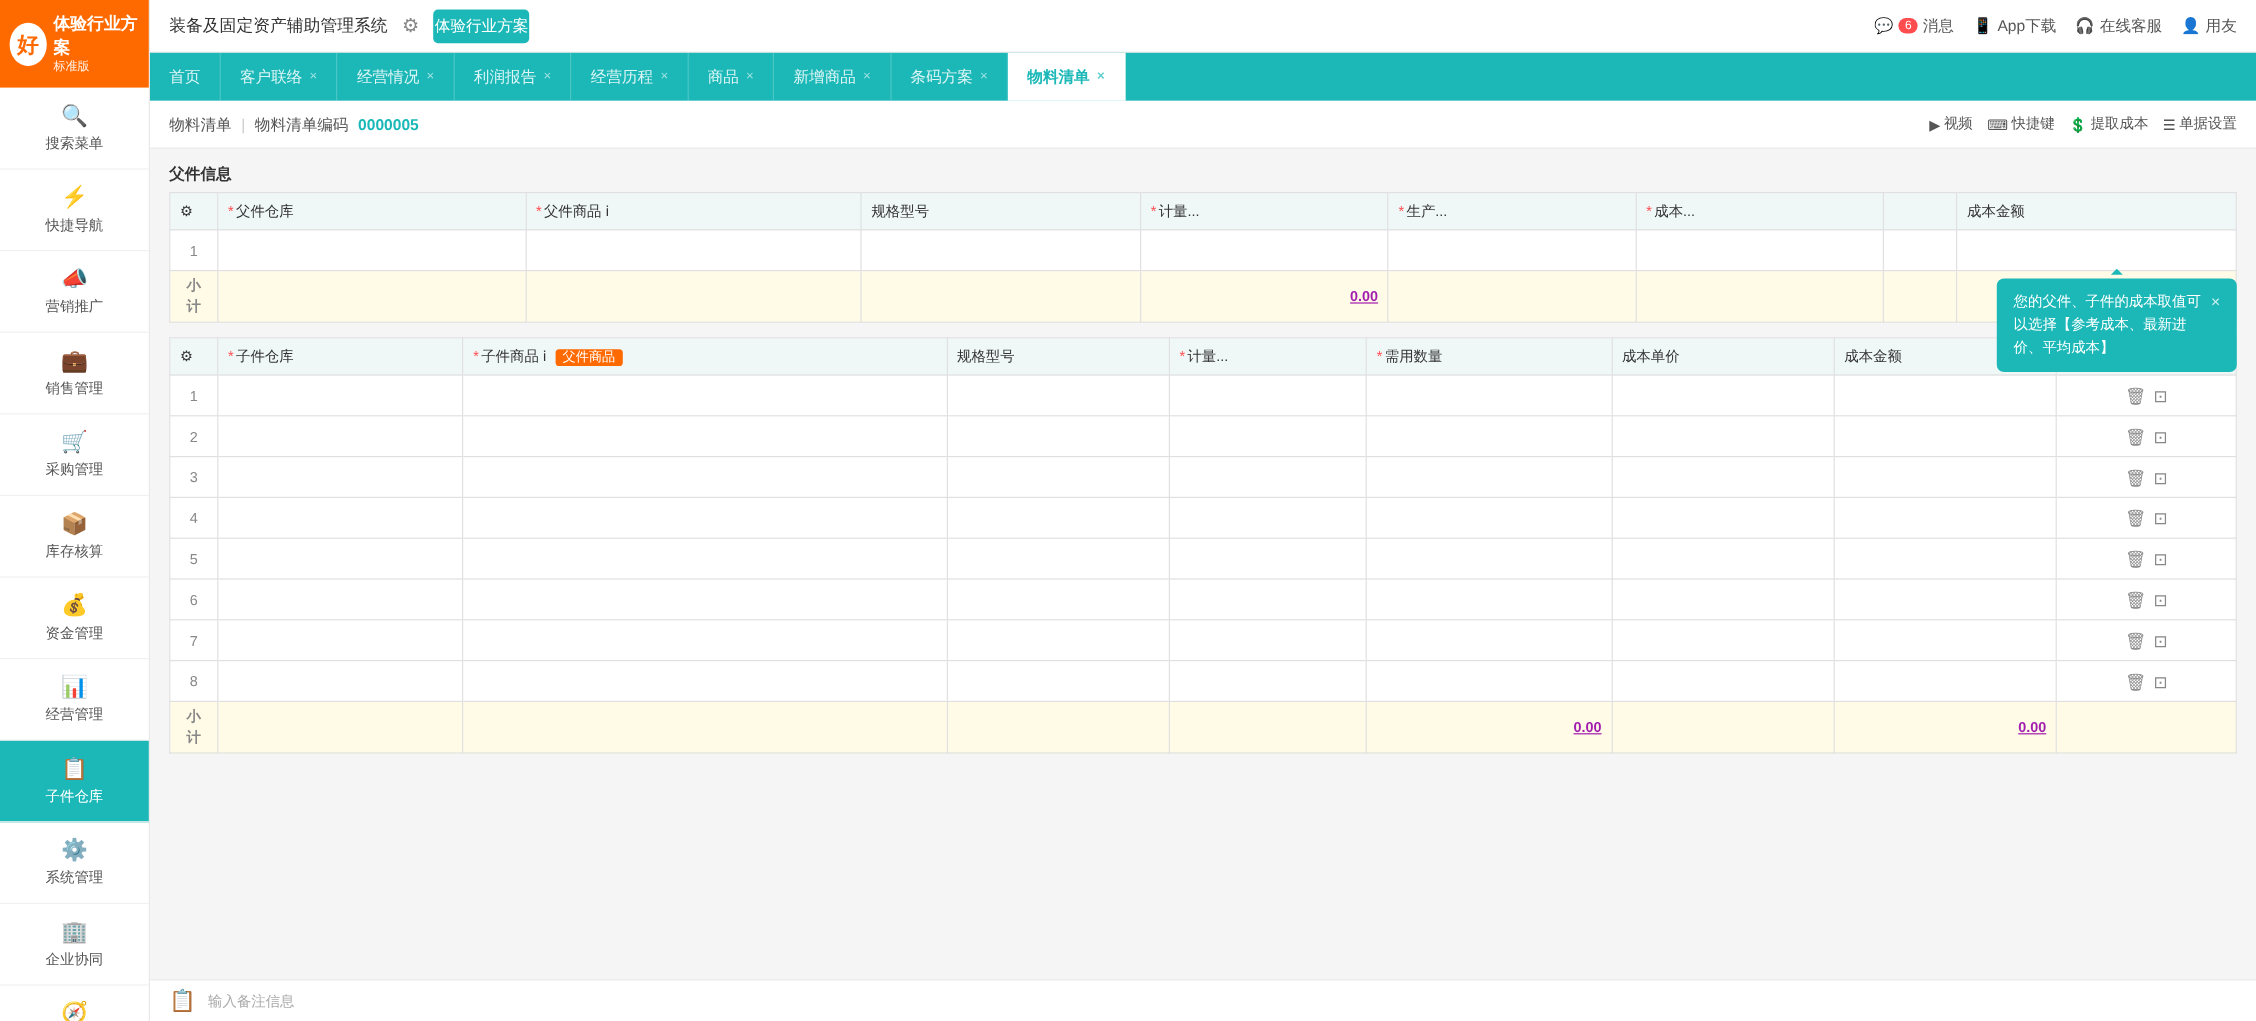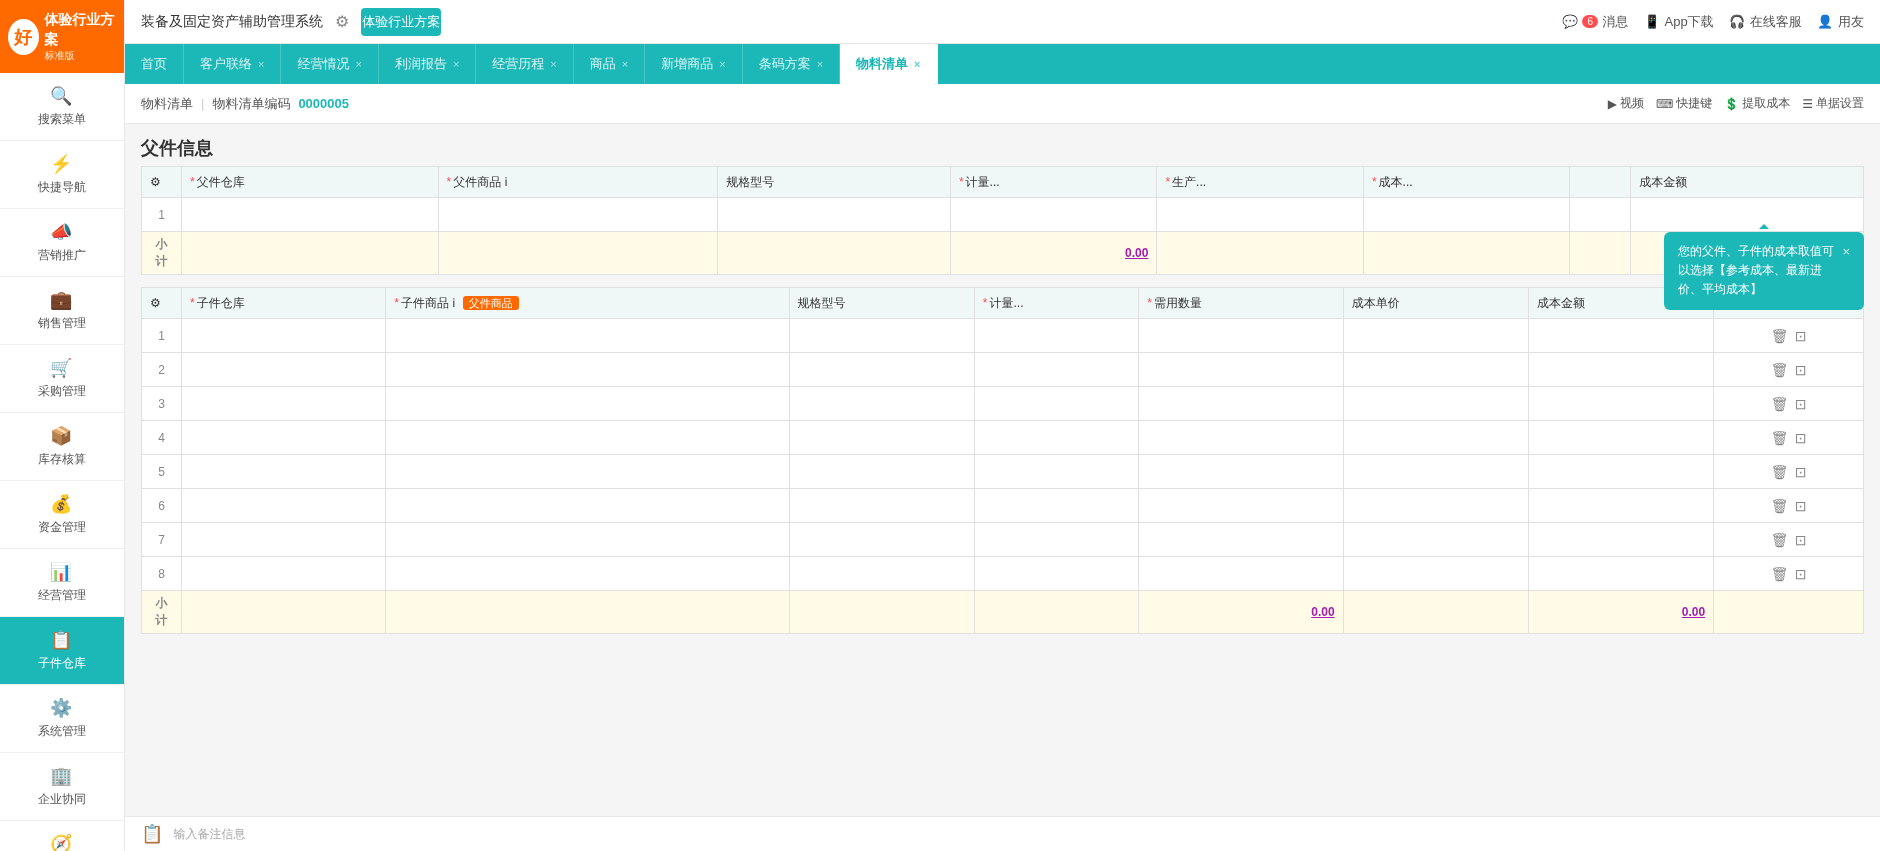--- a/index.html
+++ b/index.html
@@ -172,21 +172,21 @@
       flex: 1;
       overflow-y: auto;
       padding: 12px 16px;
       background: #f5f5f5;
       position: relative;
     }
 
     
     .section { margin-bottom: 12px; }
     .section-title {
-      font-size: 18px;
+      font-size: 13px;
       font-weight: bold;
       color: #333;
       margin-bottom: 6px;
     }
 
     
     .data-table {
       width: 100%;
       border-collapse: collapse;
       background: #fff;

